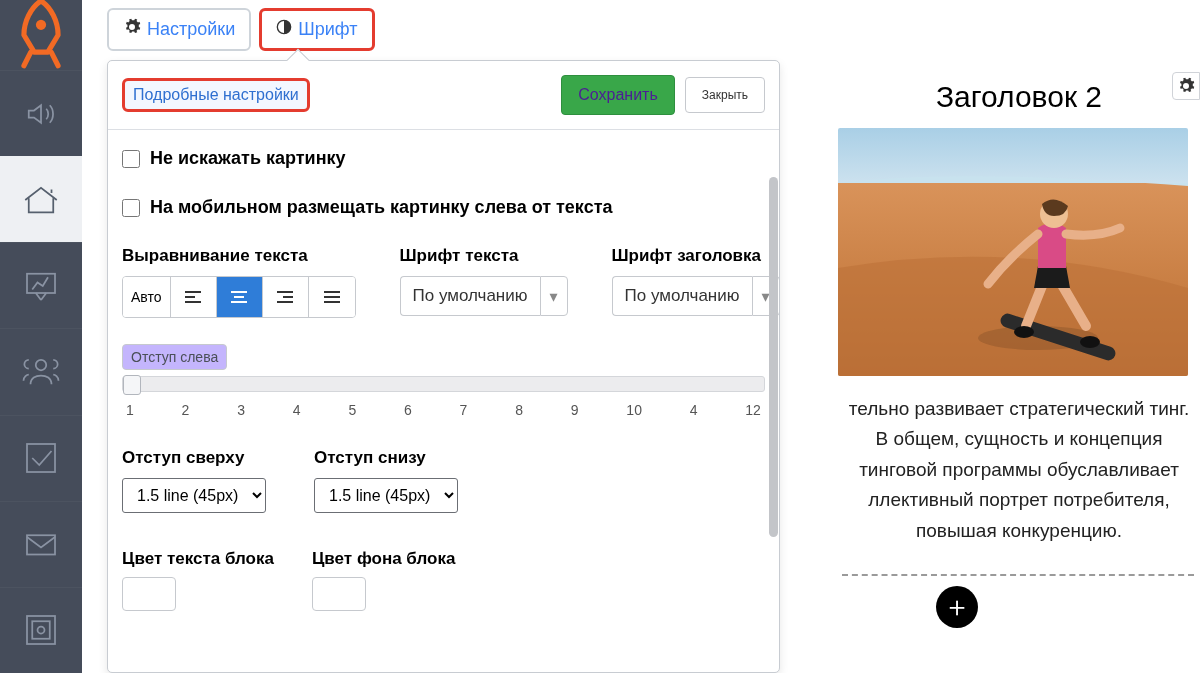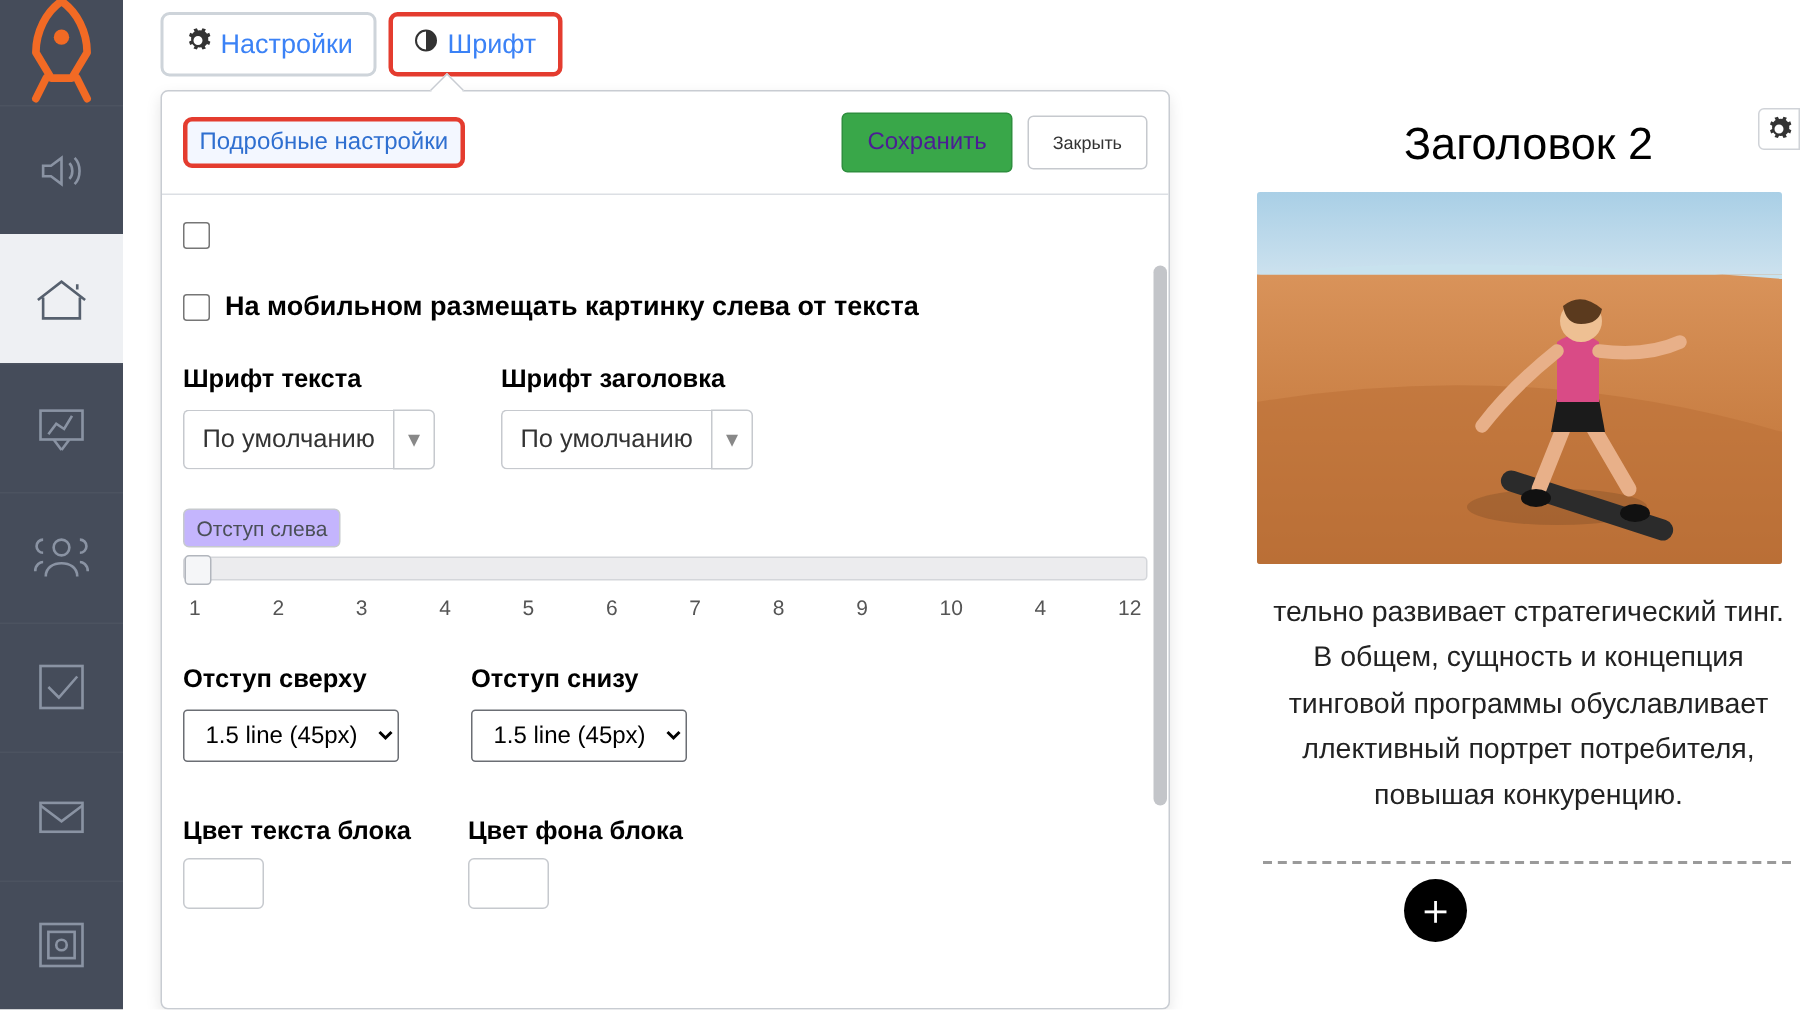--- a/index.html
+++ b/index.html
@@ -163,28 +163,55 @@
     <span class="detail-link">Подробные настройки</span>
     <span class="spacer"></span>
     <button class="btn-save">Сохранить</button>
     <button class="btn-close">Закрыть</button>
   </div>
 
   <div class="panel-body">
 
     <div class="row-check">
       <input type="checkbox" style="">
+      <label>Не искажать картинку</label>
     </div>
 
     <div class="row-check">
       <input type="checkbox" style="">
       <label>На мобильном размещать картинку слева от текста</label>
     </div>
 
     <div class="controls-row">
+      <div class="control-group">
+        <span class="lbl">Выравнивание текста</span>
+        <div class="align-buttons">
+          <div class="ab auto">Авто</div>
+          <div class="ab">
+              <svg width="18" height="14" viewBox="0 0 18 14">
+                <path stroke="#333" stroke-width="2" d="M1 2h16M1 7h10M1 12h16"></path>
+              </svg>
+            </div>
+          <div class="ab active">
+              <svg width="18" height="14" viewBox="0 0 18 14">
+                <path stroke="#fff" stroke-width="2" d="M1 2h16M4 7h10M1 12h16"></path>
+              </svg>
+            </div>
+          <div class="ab">
+              <svg width="18" height="14" viewBox="0 0 18 14">
+                <path stroke="#333" stroke-width="2" d="M1 2h16M7 7h10M1 12h16"></path>
+              </svg>
+            </div>
+          <div class="ab">
+              <svg width="18" height="14" viewBox="0 0 18 14">
+                <path stroke="#333" stroke-width="2" d="M1 2h16M1 7h16M1 12h16"></path>
+              </svg>
+            </div>
+        </div>
+      </div>
 
       <div class="control-group">
         <span class="lbl">Шрифт текста</span>
         <div class="select-combo">
           <div class="sel-val">По умолчанию</div>
           <div class="sel-btn">▾</div>
         </div>
       </div>
 
       <div class="control-group">

